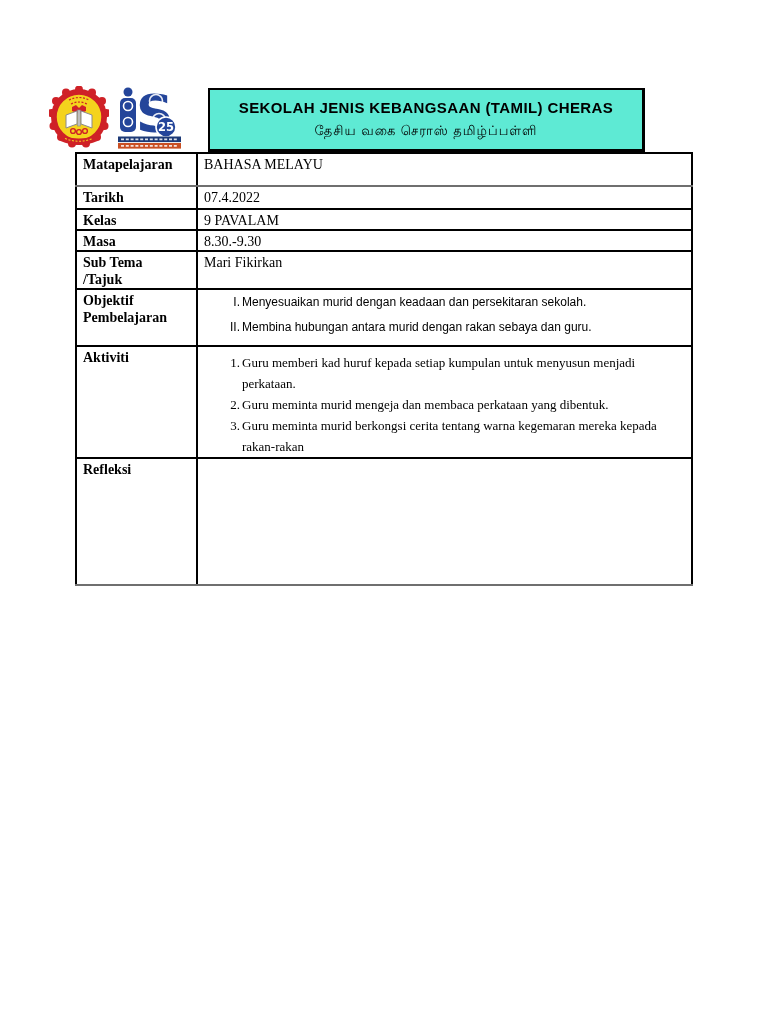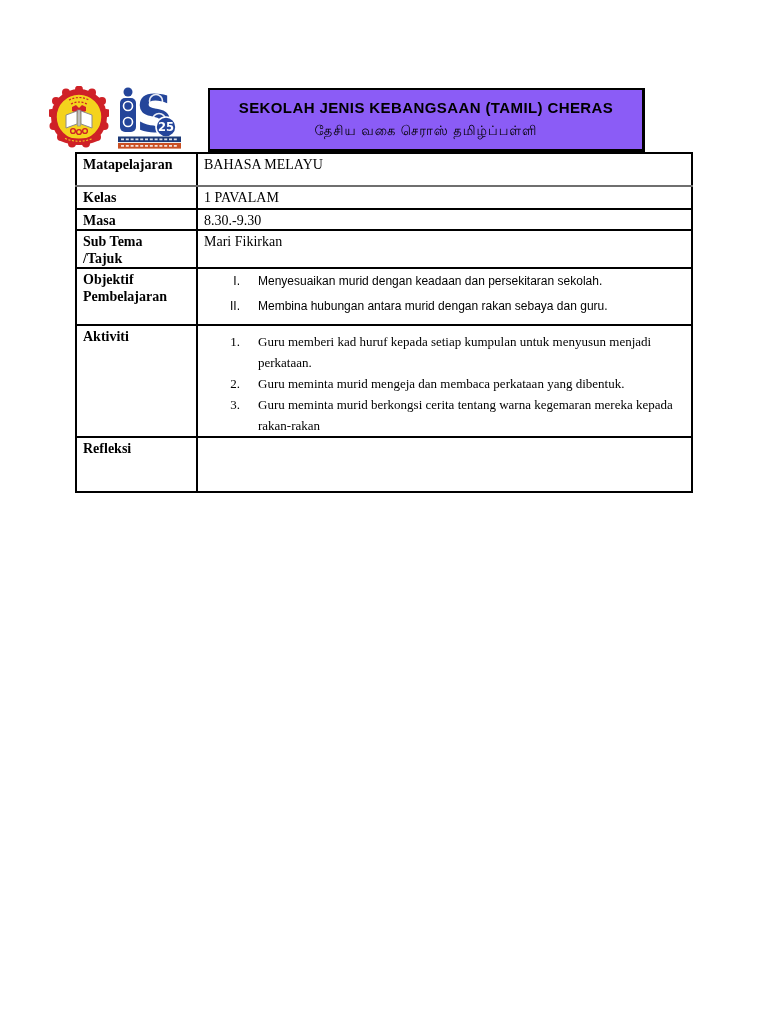--- a/index.html
+++ b/index.html
@@ -8,21 +8,21 @@
     font-family:"Liberation Serif", serif;color:#000;overflow:hidden;
   }
   .page{position:absolute;inset:0;background:#fff;}
 
   
   .crest-logo{position:absolute;left:49px;top:86px;width:60px;height:64px;}
   .anniv-logo{position:absolute;left:118px;top:87px;width:63px;height:62px;}
 
   .title-box{
     position:absolute;left:208px;top:88px;width:437px;height:65px;
-    box-sizing:border-box;background:#8b5cf6;
+    box-sizing:border-box;background:#5eead4;
     border:2px solid #000;border-right-width:3px;border-bottom-width:4px;
     display:flex;flex-direction:column;align-items:center;justify-content:center;
     row-gap:7px;
   }
   .title-en{
     font-family:"Liberation Sans", sans-serif;font-weight:bold;
     font-size:15px;letter-spacing:.4px;white-space:nowrap;
   }
   .title-ta{
     font-family:"Liberation Sans","DejaVu Sans", sans-serif;
@@ -53,21 +53,21 @@
   
   tr:nth-child(4) td, tr:nth-child(5) td, tr:nth-child(6) td{border-top-width:1px;}
   
   tr:nth-child(1) td{border-bottom-color:#6f6f6f;}
   tr:nth-child(8) td{border-bottom-color:#6f6f6f;}
 
   
   .list{padding-top:3px;}
   .li-row{display:flex;align-items:flex-start;padding-left:14px;}
   .li-num{width:22px;text-align:right;flex:0 0 22px;}
-  .li-text{flex:1;margin-left:18px;}
+  .li-text{flex:1;margin-left:2px;}
   .list.sans .li-row{
     font-family:"Liberation Sans", sans-serif;font-size:12px;line-height:15px;
     margin-bottom:10px;
   }
   .list.serif .li-row{
     font-family:"Liberation Serif", serif;font-size:13px;line-height:21px;
     margin-bottom:0;
   }
 </style>
 </head>
@@ -147,23 +147,29 @@
   <table class="lesson">
     <tbody>
         <tr>
           <td class="label-cell">
             <div>Matapelajaran</div>
           </td>
           <td class="value-cell"><span>BAHASA MELAYU</span></td>
         </tr>
         <tr>
           <td class="label-cell">
+            <div>Tarikh</div>
+          </td>
+          <td class="value-cell"><span>07.4.2022</span></td>
+        </tr>
+        <tr>
+          <td class="label-cell">
             <div>Kelas</div>
           </td>
-          <td class="value-cell"><span>1 PAVALAM</span></td>
+          <td class="value-cell"><span>9 PAVALAM</span></td>
         </tr>
         <tr>
           <td class="label-cell">
             <div>Masa</div>
           </td>
           <td class="value-cell"><span>8.30.-9.30</span></td>
         </tr>
         <tr>
           <td class="label-cell">
             <div>Sub Tema</div>

